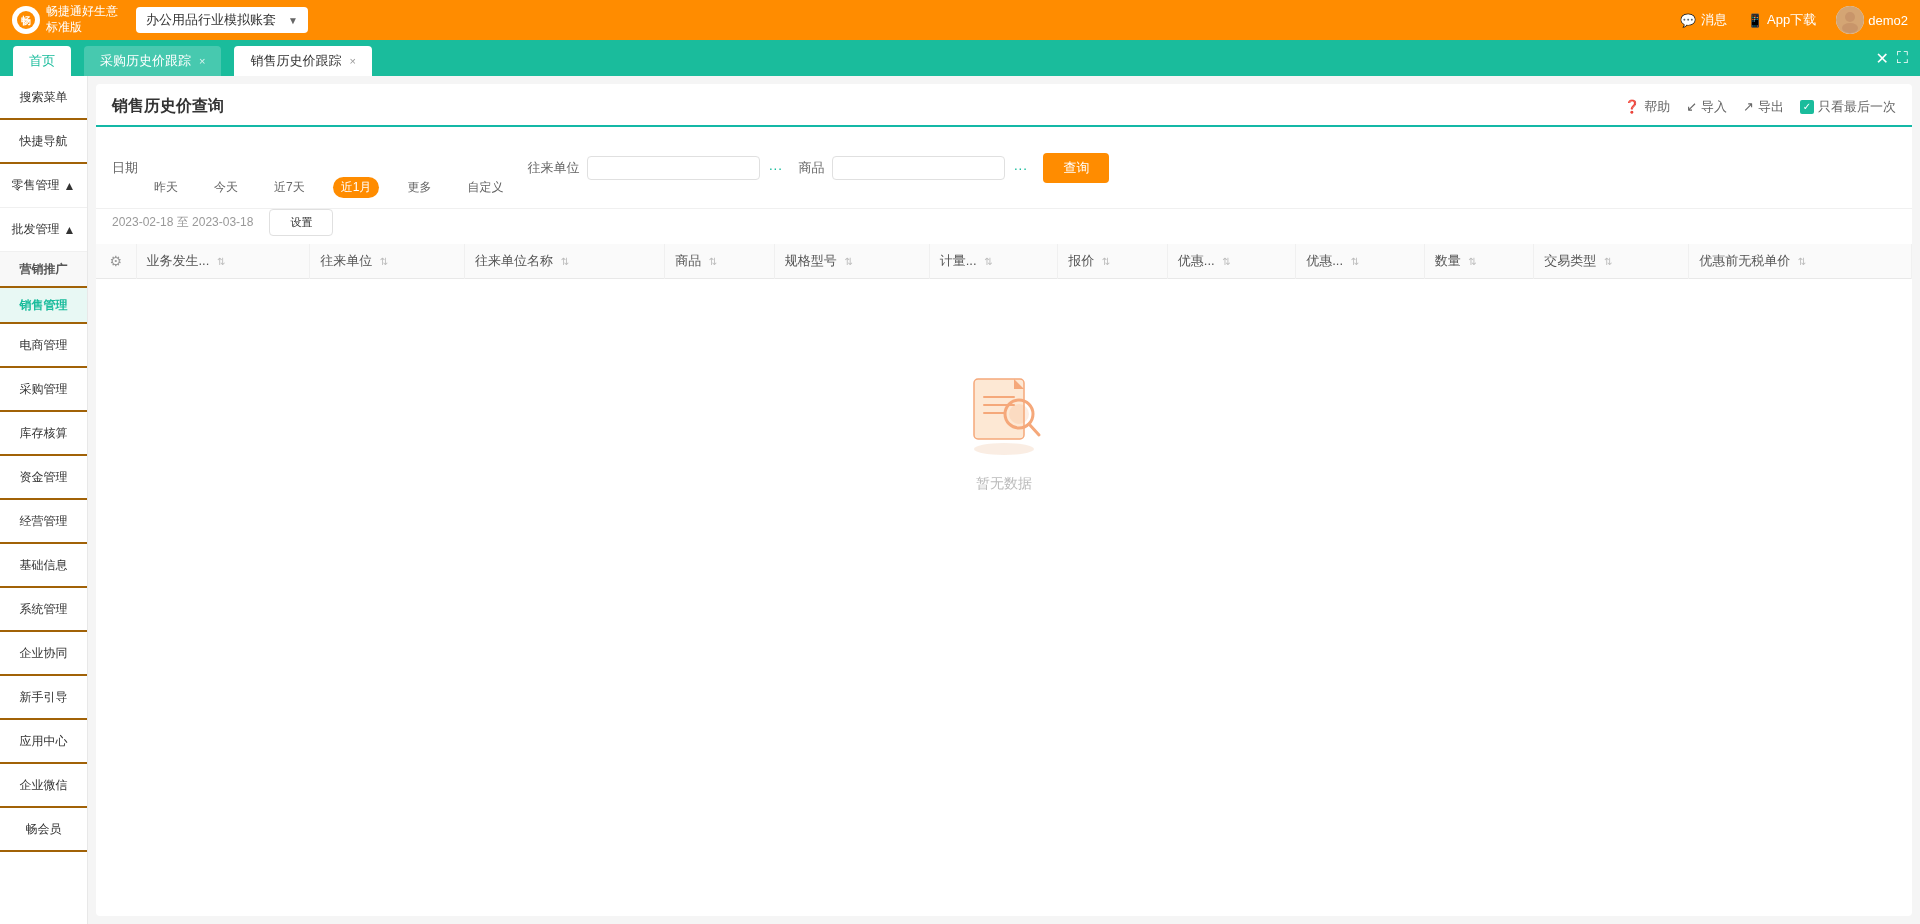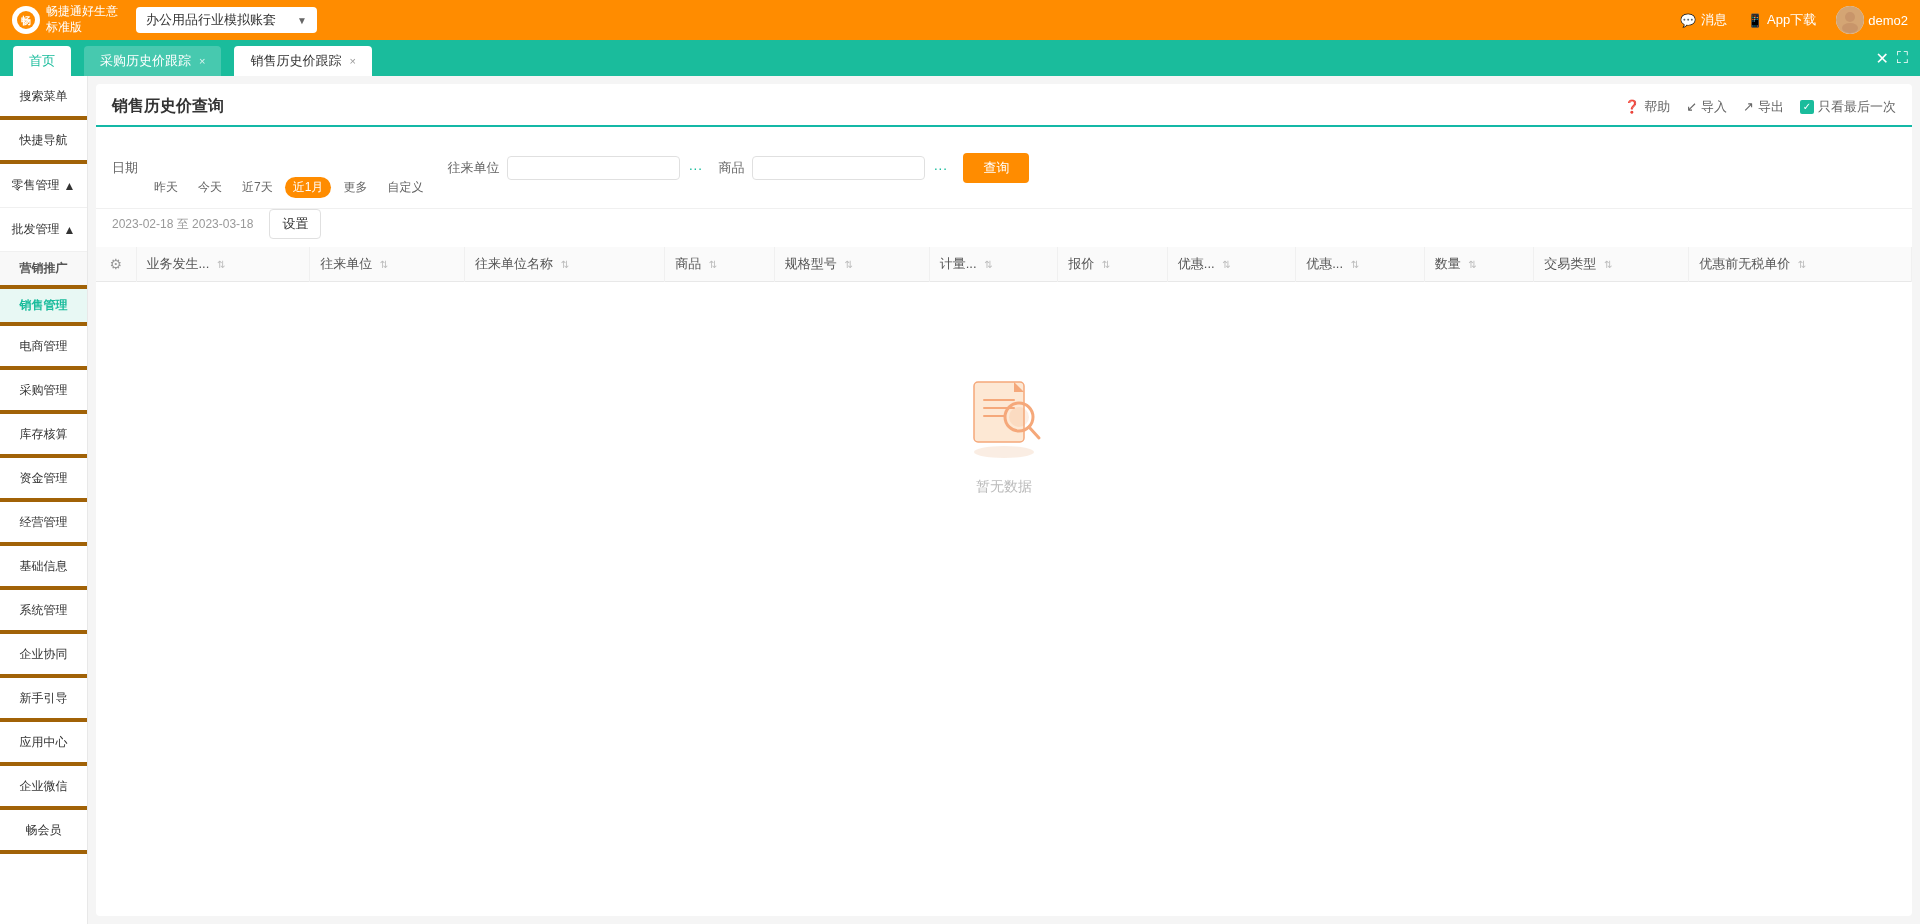--- a/index.html
+++ b/index.html
@@ -37,21 +37,21 @@
       font-weight: bold;
     }
     .logo-text {
       color: #fff;
       font-size: 12px;
       line-height: 1.3;
     }
     .workspace-selector {
       display: flex;
       align-items: center;
-      gap: 21px;
+      gap: 12px;
       color: #333;
       background: #fff;
       padding: 4px 10px;
       border-radius: 4px;
       font-size: 13px;
       cursor: pointer;
       margin-left: 10px;
     }
     .workspace-selector .chevron {
       font-size: 10px;
@@ -155,21 +155,21 @@
       display: flex;
       flex-direction: column;
       overflow-y: auto;
     }
     .sidebar-item {
       padding: 10px 4px;
       text-align: center;
       cursor: pointer;
       font-size: 12px;
       color: #333;
-      border-bottom: 4px solid #a16207;
+      border-bottom: 2px solid #a16207;
       min-height: 44px;
       display: flex;
       align-items: center;
       justify-content: center;
       flex-direction: column;
       gap: 2px;
     }
     .sidebar-item.active {
       color: #1abc9c;
     }
@@ -269,21 +269,21 @@
       gap: 8px;
     }
     .filter-label {
       color: #666;
       font-size: 13px;
       white-space: nowrap;
     }
     .date-options {
       display: flex;
       align-items: flex-end;
-      gap: 4px;
+      gap: 20px;
       margin-top: 40px;
     }
     .date-btn {
       padding: 2px 8px;
       font-size: 12px;
       color: #666;
       cursor: pointer;
       border-radius: 12px;
     }
     .date-btn.active {
@@ -319,23 +319,23 @@
       color: #fff;
       border: none;
       padding: 6px 20px;
       border-radius: 4px;
       font-size: 13px;
       cursor: pointer;
     }
     .settings-btn {
       border: 1px solid #e0e0e0;
       background: #fff;
-      padding: 5px 12px;
+      padding: 5px 20px;
       border-radius: 4px;
-      font-size: 13px;
+      font-size: 11px;
       cursor: pointer;
       color: #333;
     }
     .filter-row2 {
       display: flex;
       align-items: center;
       gap: 16px;
       padding: 0 16px 8px;
     }
 

